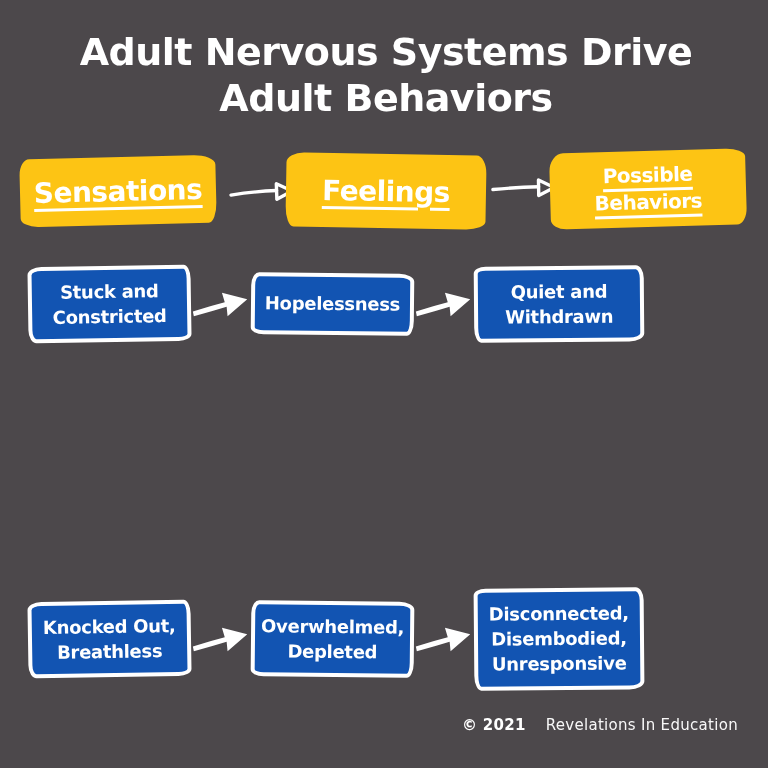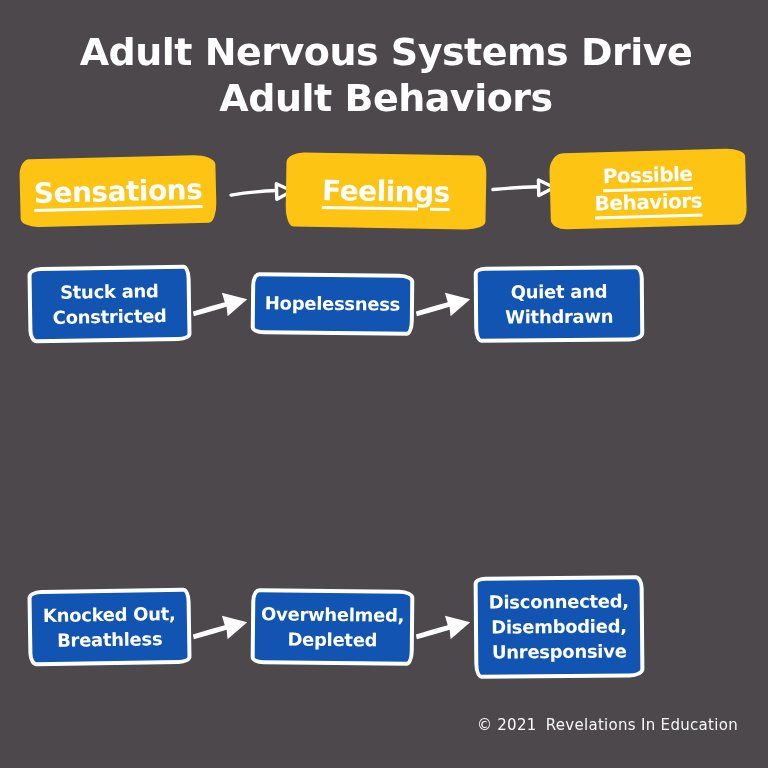--- a/index.html
+++ b/index.html
@@ -50,21 +50,21 @@
   #hl-possible .hl-label{font-size:20px;line-height:1.35;}
   
   .hdr-arrow{position:absolute;width:70px;height:34px;}
   #hdr-arrow-1{left:228px;top:175px;transform:rotate(-2deg);}
   #hdr-arrow-2{left:490px;top:171px;transform:rotate(-1deg);}
   
   .row{
     position:absolute;left:28px;width:616px;
     display:flex;align-items:center;
   }
-  #row-0{top:266px;} #row-1{top:362px;} #row-2{top:462px;} #row-3{top:576px;}
+  #row-0{top:266px;} #row-1{top:362px;} #row-2{top:462px;} #row-3{top:588px;}
   .cell{
     box-sizing:border-box;
     background:var(--box-blue,#1254B2);
     border:4px solid var(--text-white,#fff);
     display:flex;align-items:center;justify-content:center;
     text-align:center;
     font-size:18px;font-weight:bold;
     line-height:1.4;
     white-space:pre-line;
     padding:9px 6px;
@@ -77,21 +77,21 @@
   .t2{transform:rotate(0.6deg); border-radius:8px 15px 7px 13px / 13px 8px 15px 7px;}
   .t3{transform:rotate(-0.5deg);border-radius:12px 8px 15px 7px / 7px 13px 8px 15px;}
   .arr{flex:1;display:flex;align-items:center;justify-content:center;}
   .arr svg{display:block;}
   
   .footer{
     position:absolute;right:30px;bottom:34px;
     font-size:15px;letter-spacing:0.3px;
     color:var(--text-white,#fff);
   }
-  .footer .copy{font-weight:400;margin-right:9px;}
+  .footer .copy{font-weight:700;margin-right:20px;}
   .footer .brand{font-weight:400;opacity:0.96;text-align:center;}
 </style>
 </head>
 <body>
 
 <div class="canvas">
 
   <div class="title">Adult Nervous Systems Drive
 Adult Behaviors</div>
 

